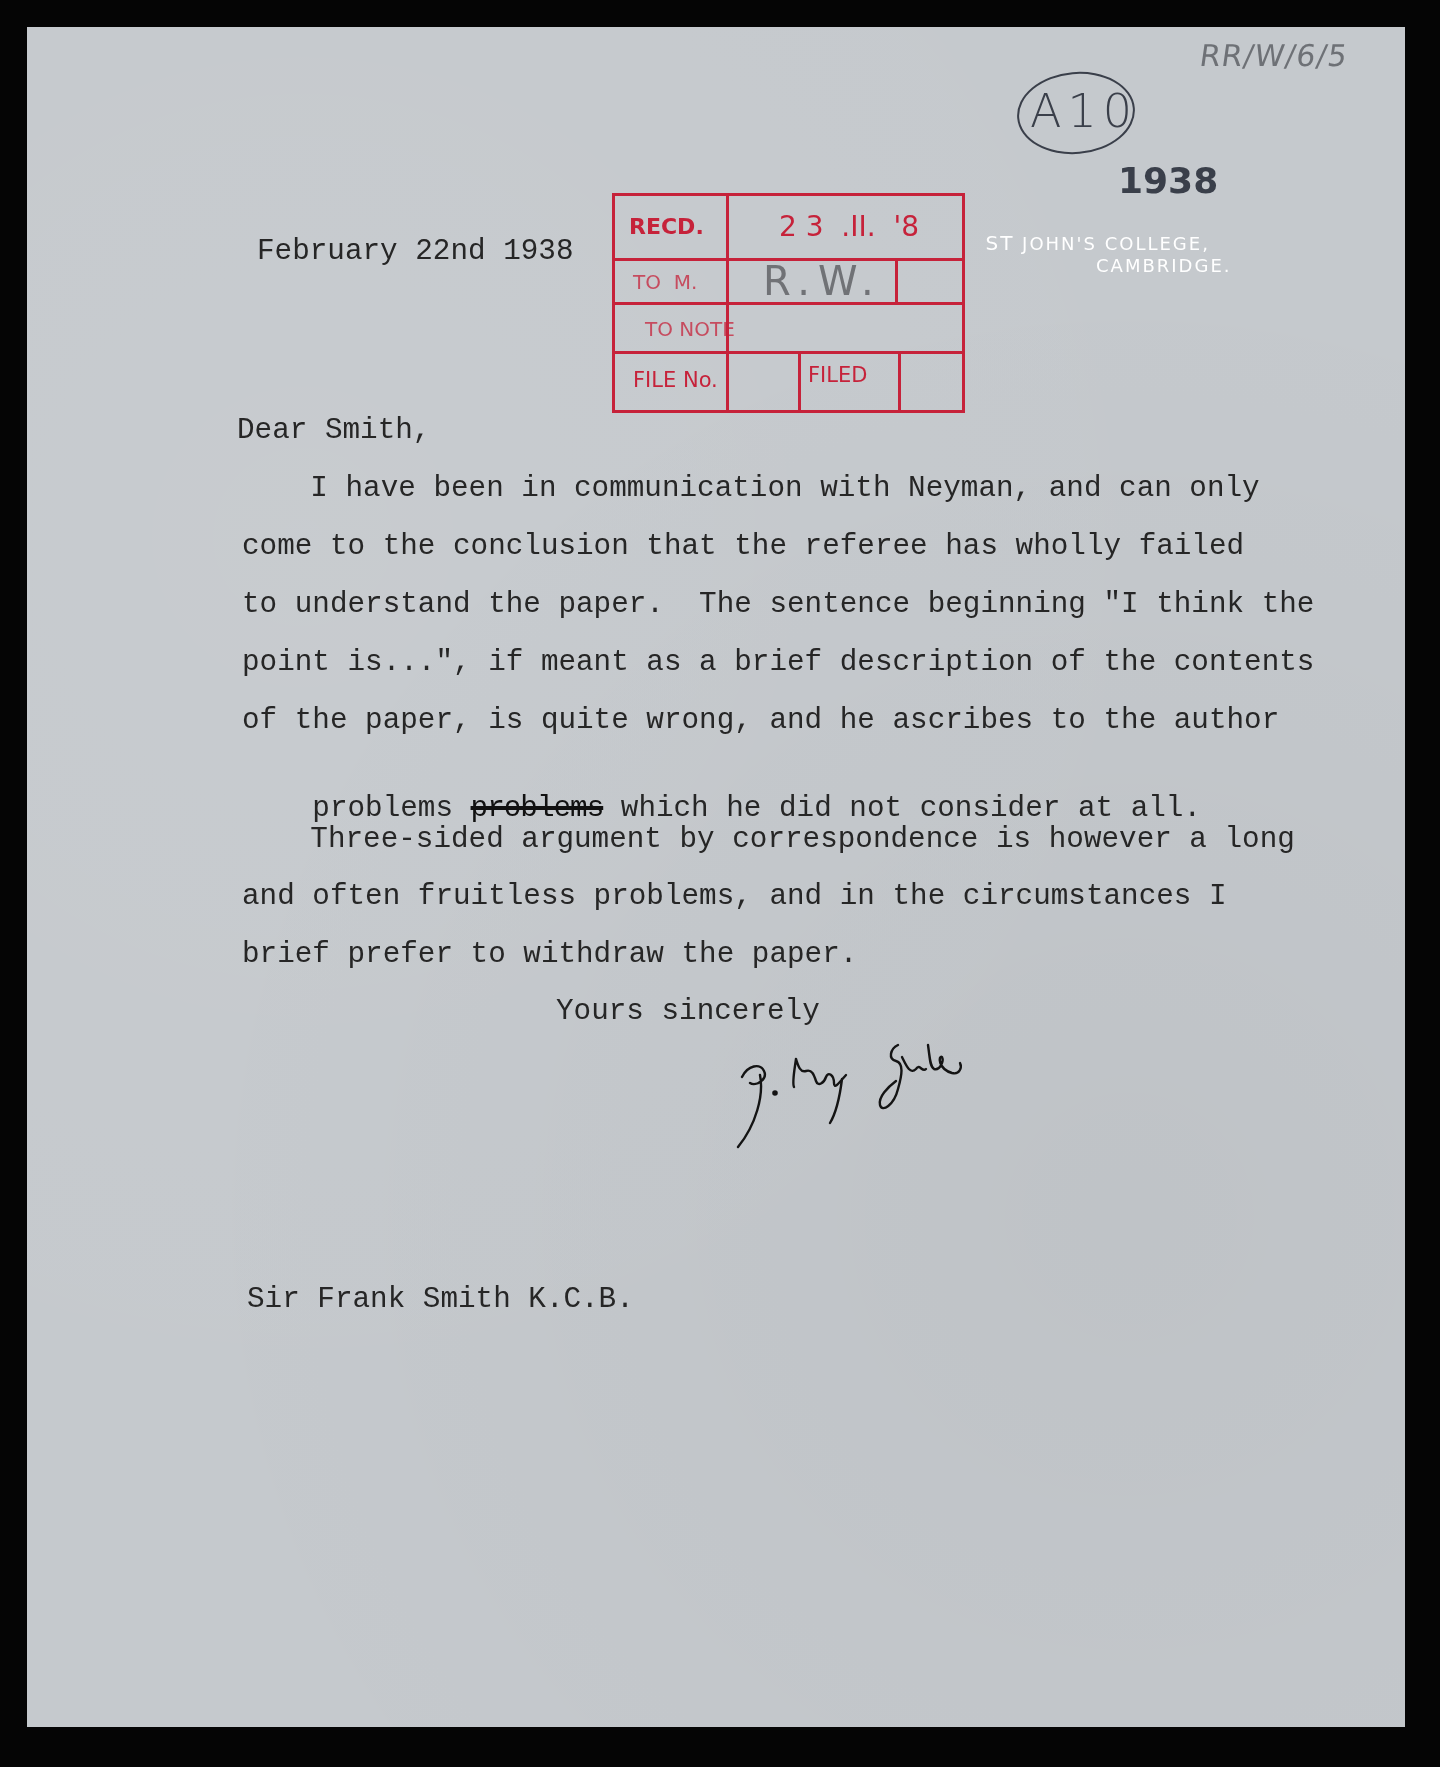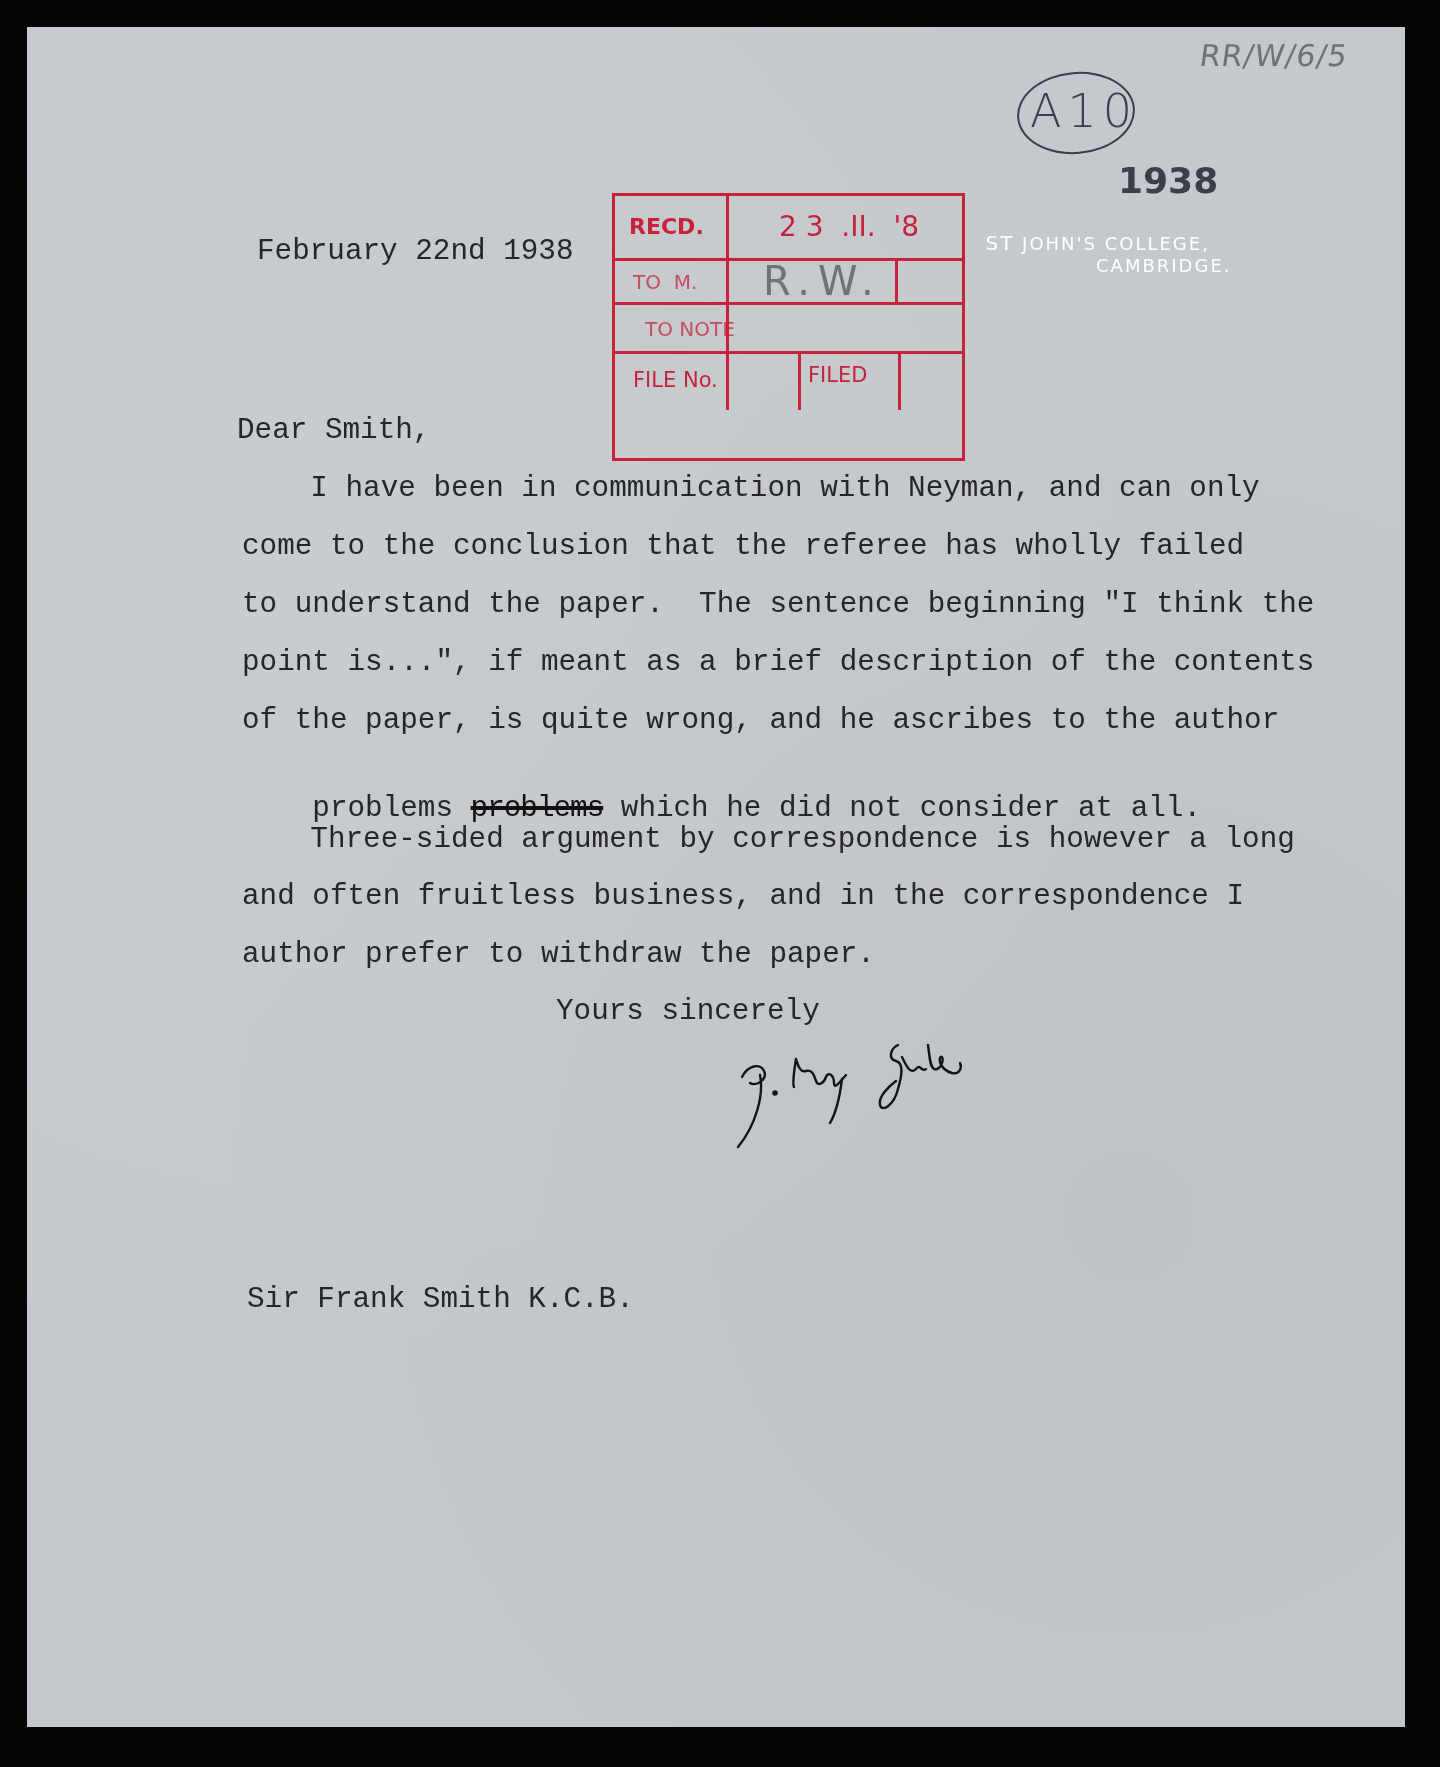--- a/index.html
+++ b/index.html
@@ -10,21 +10,21 @@
     background-image:
       radial-gradient(circle at 20% 30%, rgba(255,255,255,0.05), transparent 60%),
       radial-gradient(circle at 80% 70%, rgba(0,0,0,0.03), transparent 60%);
   }
   .abs { position:absolute; white-space:pre; }
   .tw { font-family:"Liberation Mono", "DejaVu Sans Mono", monospace; font-size:29.3px; color:#262626; letter-spacing:0; line-height:1; }
   .hand { font-family:"DejaVu Sans", sans-serif; color:#3a3f4a; font-style:italic;font-weight:bold; }
   .pencil { font-family:"DejaVu Sans", sans-serif; color:#6e7176; }
   .letterhead { font-family:"DejaVu Sans", sans-serif; font-weight:normal; color:#ffffff; letter-spacing:2px; font-size:18px; }
   .letterhead .big { font-size:24px; }
-  .stamp { position:absolute; left:612px; top:193px; width:353px; height:268px; border:3px solid #c6223a; box-sizing:border-box; }
+  .stamp { position:absolute; left:612px; top:193px; width:353px; height:220px; border:3px solid #c6223a; box-sizing:border-box; }
   .st-line { position:absolute; background:#c6223a; }
   .st-text { position:absolute; font-family:"DejaVu Sans", sans-serif; color:#c6223a; white-space:pre; }
   .circle { position:absolute; left:1017px; top:72px; width:118px; height:82px; border:2px solid #3a3f4a; border-radius:50%; box-sizing:border-box; transform:rotate(-5deg); }
   .sig { position:absolute; left:730px; top:1035px; width:260px; height:120px; }
 </style>
 </head>
 <body>
 
 <div class="paper"></div>
 
@@ -65,22 +65,22 @@
 <div>
   <div class="abs tw" style="left:240px; top:474px;">    I have been in communication with Neyman, and can only</div>
   <div class="abs tw" style="left:242px; top:532px;">come to the conclusion that the referee has wholly failed</div>
   <div class="abs tw" style="left:242px; top:590px;text-align:center;">to understand the paper.  The sentence beginning "I think the</div>
   <div class="abs tw" style="left:242px; top:648px;">point is...", if meant as a brief description of the contents</div>
   <div class="abs tw" style="left:242px; top:706px;">of the paper, is quite wrong, and he ascribes to the author</div>
   <div class="abs tw" style="left:242px; top:765px;">
     <span>problems </span><span style="text-decoration:line-through; text-decoration-thickness:4px; color:#111; letter-spacing:-1px;">problems</span><span> which he did not consider at all.</span>
   </div>
   <div class="abs tw" style="left:240px; top:825px;">    Three-sided argument by correspondence is however a long</div>
-  <div class="abs tw" style="left:242px; top:882px;">and often fruitless business, and in the correspondence I</div>
-  <div class="abs tw" style="left:242px; top:940px;">author prefer to withdraw the paper.</div>
+  <div class="abs tw" style="left:242px; top:882px;">and often fruitless problems, and in the circumstances I</div>
+  <div class="abs tw" style="left:242px; top:940px;">brief prefer to withdraw the paper.</div>
 </div>
 
 <div class="abs tw" style="left:556px; top:997px;">Yours sincerely</div>
 
 <svg class="sig" viewBox="0 0 260 120" width="260" height="120">
   <g fill="none" stroke="#141414" stroke-width="2.4" stroke-linecap="round" stroke-linejoin="round">
     <path d="M12,42 C18,30 30,28 34,36 C38,44 26,52 20,48 M30,40 C34,60 26,90 8,112"></path>
     <circle cx="45" cy="58" r="1.6" fill="#141414"></circle>
     <path d="M66,24 C64,38 62,48 64,52 M66,24 C68,30 70,38 76,36 C82,34 84,40 86,46 C88,52 94,48 96,42 C98,36 104,40 104,48 C104,56 112,44 116,40 M112,44 C110,60 106,78 100,88"></path>
     <path d="M168,10 C160,14 158,24 166,26 C174,28 172,40 168,54 C164,70 152,78 150,70 C148,62 158,52 166,46 M172,22 C176,30 180,40 186,34 C190,28 192,38 196,34 M198,10 C200,24 200,32 204,34 C210,36 214,26 212,22 C208,20 208,34 222,38 C230,40 232,32 230,28"></path>

